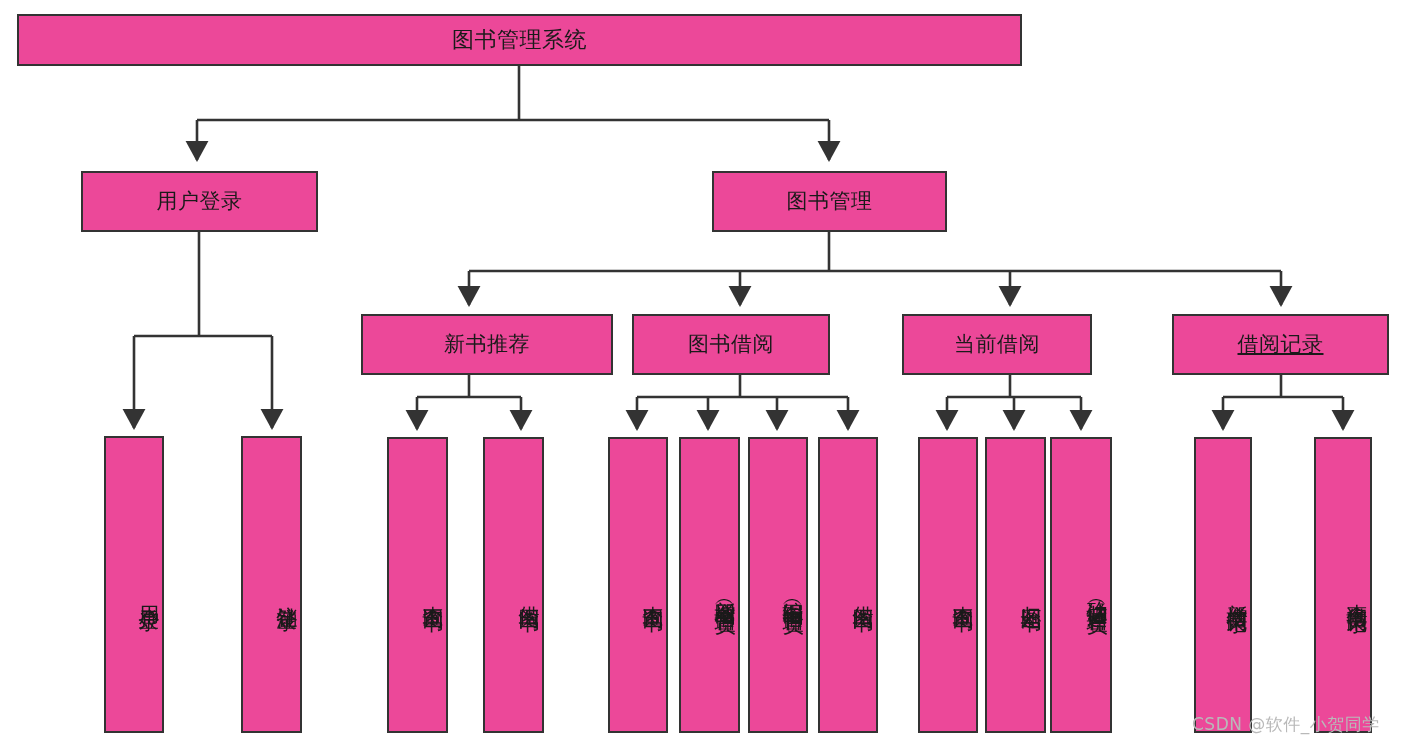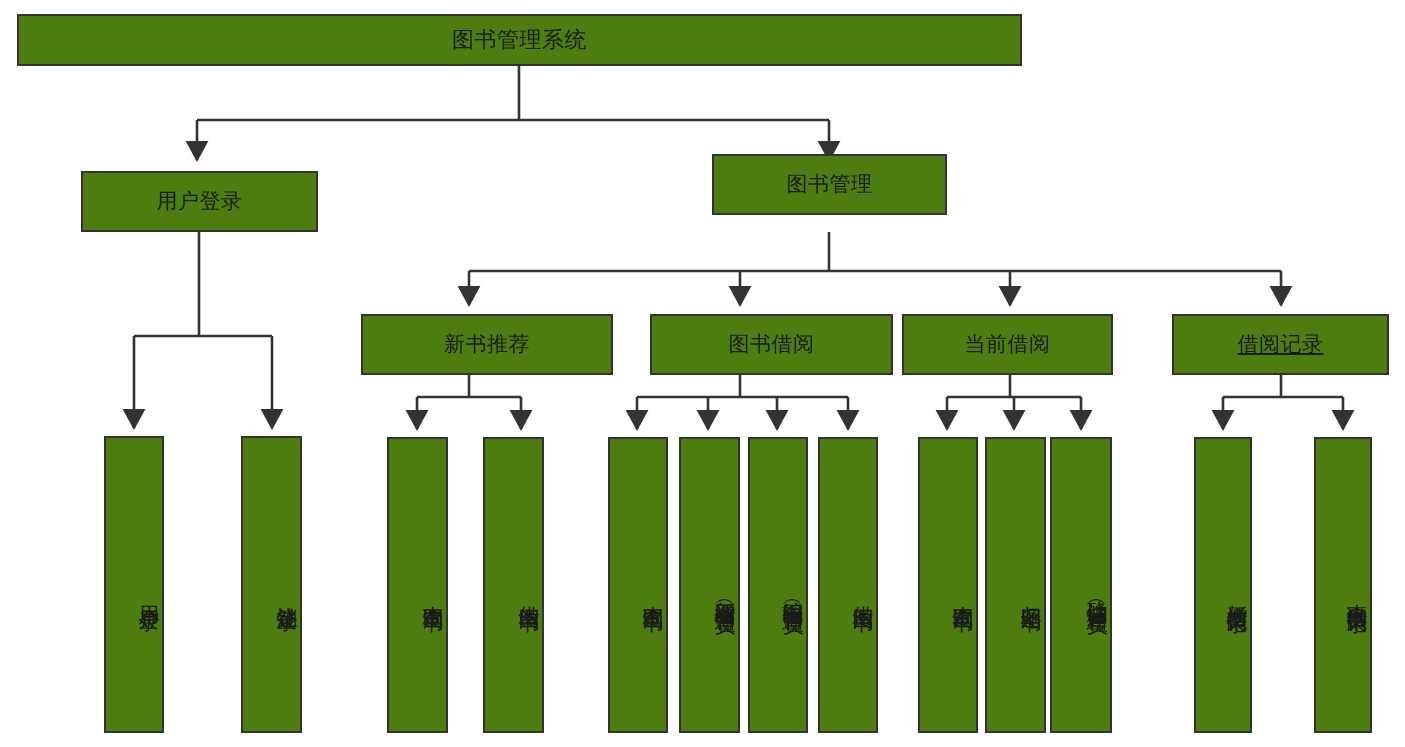--- a/index.html
+++ b/index.html
@@ -22,21 +22,21 @@
     left: 0;
     top: 0;
     width: 1405px;
     height: 747px;
     pointer-events: none;
   }
   .node {
     position: absolute;
     box-sizing: border-box;
     border: 2px solid #333333;
-    background: #4d7c0f;
+    background: #ec4899;
     display: flex;
     align-items: center;
     justify-content: center;
     color: #1a1a1a;
     text-align: center;
   }
   .node.horiz {
     font-size: 21px;
     line-height: 1.25;
     letter-spacing: 0.5px;
@@ -113,39 +113,40 @@
       <path d="M 1281 375 L 1281 397"></path>
       <path d="M 1223 397 L 1343 397"></path>
       <path d="M 1223 397 L 1223 429" marker-end="url(#arrow)"></path>
       <path d="M 1343 397 L 1343 429" marker-end="url(#arrow)"></path>
     </g>
   </svg>
 
   <div class="node horiz root" style="left:17px; top:14px; width:1005px; height:52px;">图书管理系统</div>
 
   <div class="node horiz" style="left:81px; top:171px; width:237px; height:61px;">用户登录</div>
-  <div class="node horiz" style="left:712px; top:154px; width:235px; height:61px;">图书管理</div>
+  <div class="node horiz" style="left:712px; top:171px; width:235px; height:61px;">图书管理</div>
 
   <div class="node horiz" style="left:361px; top:314px; width:252px; height:61px;">新书推荐</div>
-  <div class="node horiz" style="left:650px; top:314px; width:243px; height:61px;">图书借阅</div>
-  <div class="node horiz" style="left:902px; top:314px; width:211px; height:61px;">当前借阅</div>
+  <div class="node horiz" style="left:632px; top:314px; width:198px; height:61px;">图书借阅</div>
+  <div class="node horiz" style="left:902px; top:314px; width:190px; height:61px;">当前借阅</div>
   <div class="node horiz" style="left:1172px; top:314px; width:217px; height:61px;text-decoration:underline;">借阅记录</div>
 
   <div class="node vert" style="left:104px; top:436px; width:60px; height:297px;">用户登录</div>
   <div class="node vert" style="left:241px; top:436px; width:61px; height:297px;">注销登录</div>
 
   <div class="node vert" style="left:387px; top:437px; width:61px; height:296px;">查询图书</div>
   <div class="node vert" style="left:483px; top:437px; width:61px; height:296px;">借阅图书</div>
 
   <div class="node vert" style="left:608px; top:437px; width:60px; height:296px;">查询图书</div>
   <div class="node vert" style="left:679px; top:437px; width:61px; height:296px;">新增图书（管理员）</div>
   <div class="node vert" style="left:748px; top:437px; width:60px; height:296px;">编辑图书（管理员）</div>
   <div class="node vert" style="left:818px; top:437px; width:60px; height:296px;">借阅图书</div>
 
   <div class="node vert" style="left:918px; top:437px; width:60px; height:296px;">查询图书</div>
   <div class="node vert" style="left:985px; top:437px; width:61px; height:296px;">归还图书</div>
   <div class="node vert" style="left:1050px; top:437px; width:62px; height:296px;">确认归还（管理员）</div>
 
   <div class="node vert" style="left:1194px; top:437px; width:58px; height:296px;">新增借阅记录</div>
   <div class="node vert" style="left:1314px; top:437px; width:58px; height:296px;">查询借阅记录</div>
 
+  <div class="watermark" style="left:1192px; top:713px;">CSDN @软件_小贺同学</div>
 
 </div>
 
 </body></html>

